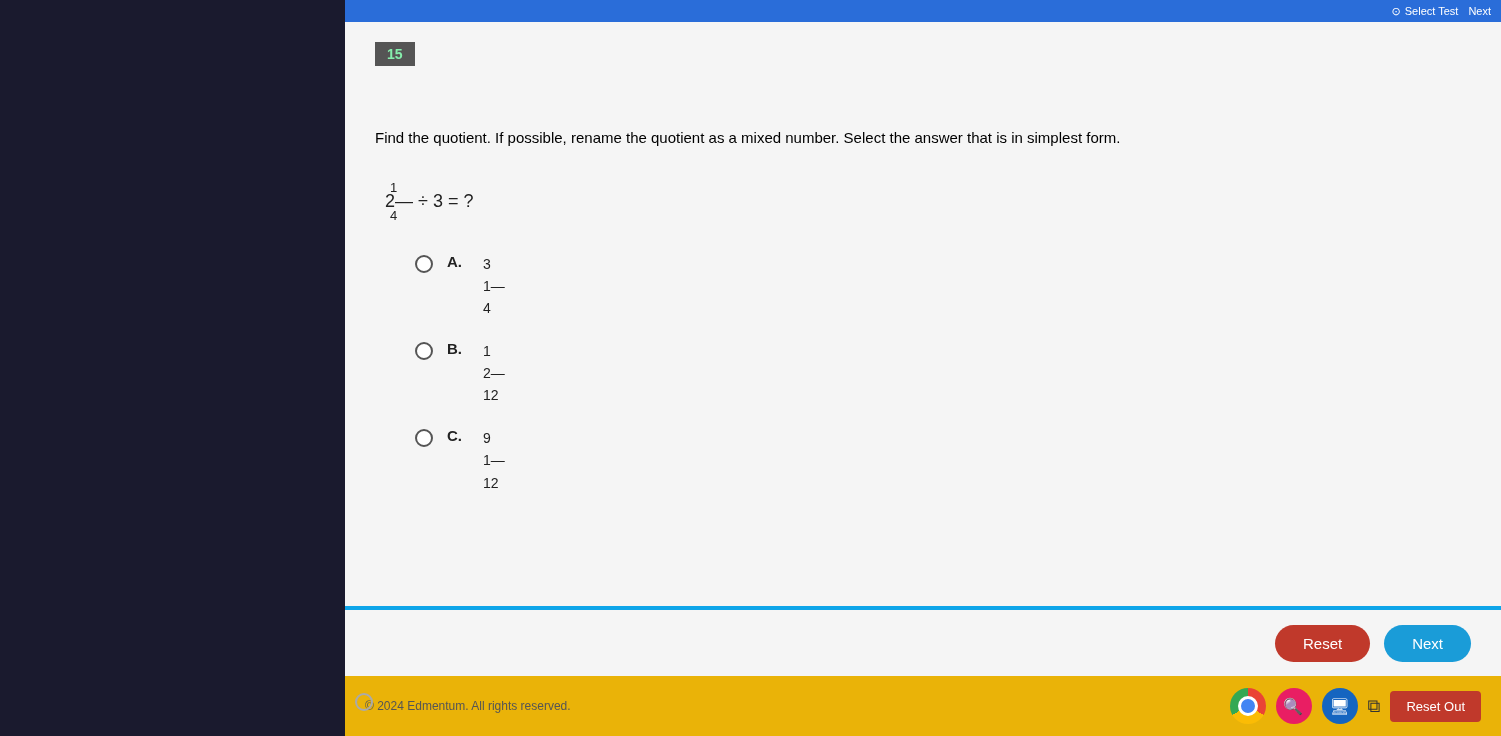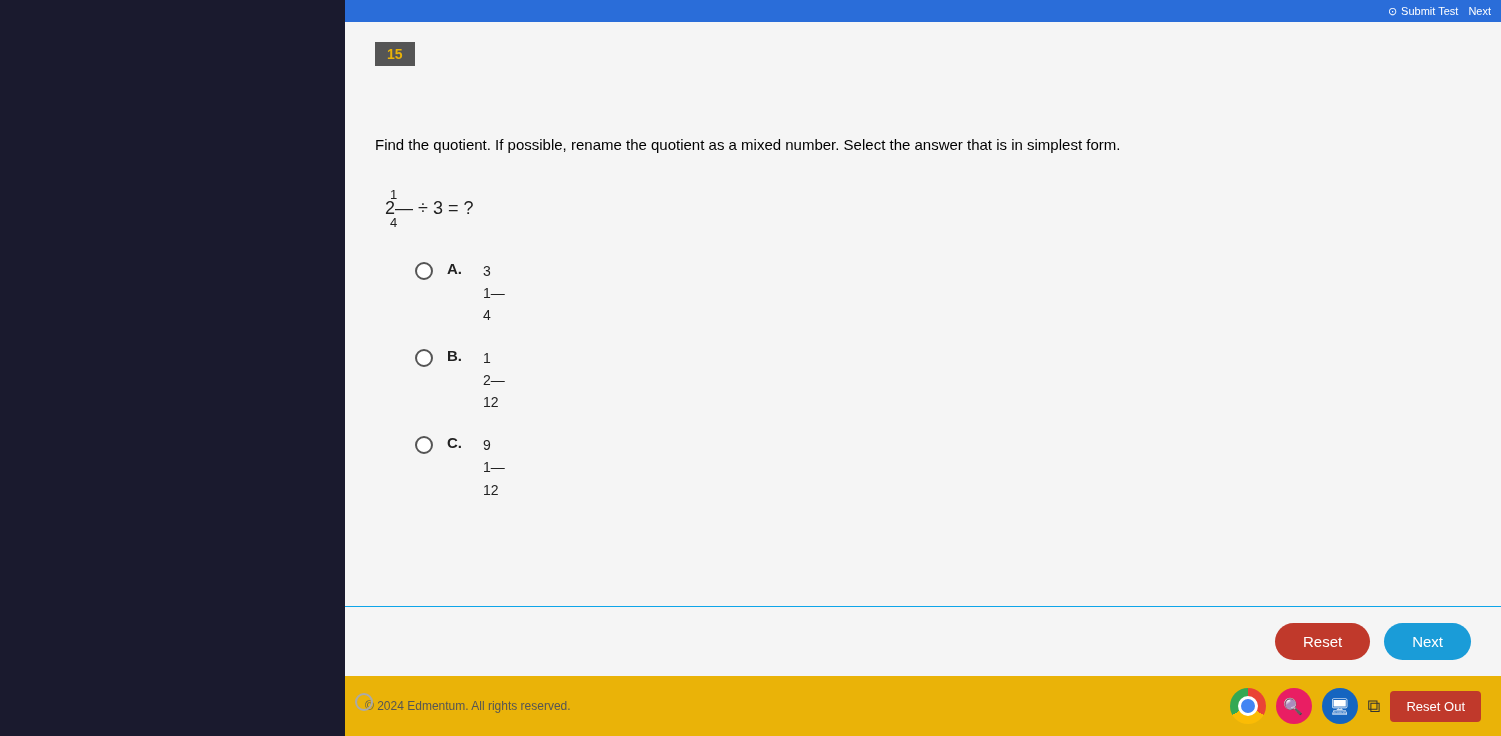--- a/index.html
+++ b/index.html
@@ -53,26 +53,26 @@
       left: 345px;
       right: 0;
       bottom: 60px;
       background: #f5f5f5;
       padding: 20px 30px;
     }
 
     
     .question-number {
       background: #555;
-      color: #eab308;
+      color: #86efac;
       font-size: 14px;
       font-weight: bold;
       padding: 4px 12px;
       display: inline-block;
-      margin-bottom: 28px;
+      margin-bottom: 21px;
     }
 
     
     .question-text {
       font-size: 15px;
       color: #000000;
       margin-bottom: 30px;
       line-height: 1.5;
       margin-top: 40px;
     }
@@ -137,21 +137,21 @@
     }
 
     
     .action-bar {
       position: absolute;
       bottom: 60px;
       left: 345px;
       right: 0;
       height: 70px;
       background: #f5f5f5;
-      border-top: 1px solid #0ea5e9;
+      border-top: 4px solid #0ea5e9;
       display: flex;
       align-items: center;
       justify-content: flex-end;
       padding-right: 30px;
       gap: 14px;
     }
 
     .btn-reset {
       background: #c0392b;
       color: white;
@@ -278,21 +278,21 @@
     }
   </style>
 </head>
 <body>
 
 <div class="sidebar"></div>
 
 <div class="top-bar">
   <div class="top-bar-item">
     <span>⊙</span>
-    <span>Submit Test</span>
+    <span>Select Test</span>
   </div>
   <div class="top-bar-item">
     <span>Next</span>
   </div>
 </div>
 
 <div class="main-content">
 
   
   <div class="question-number">

